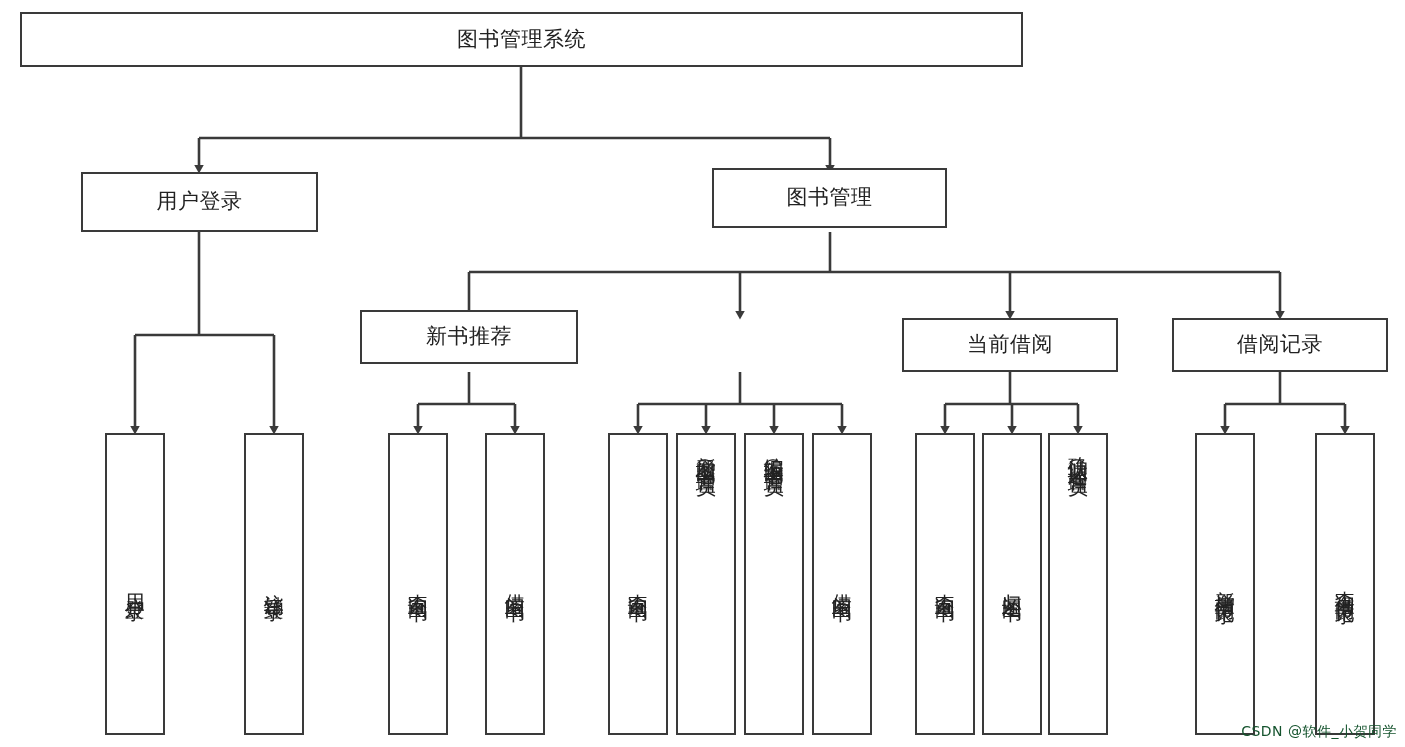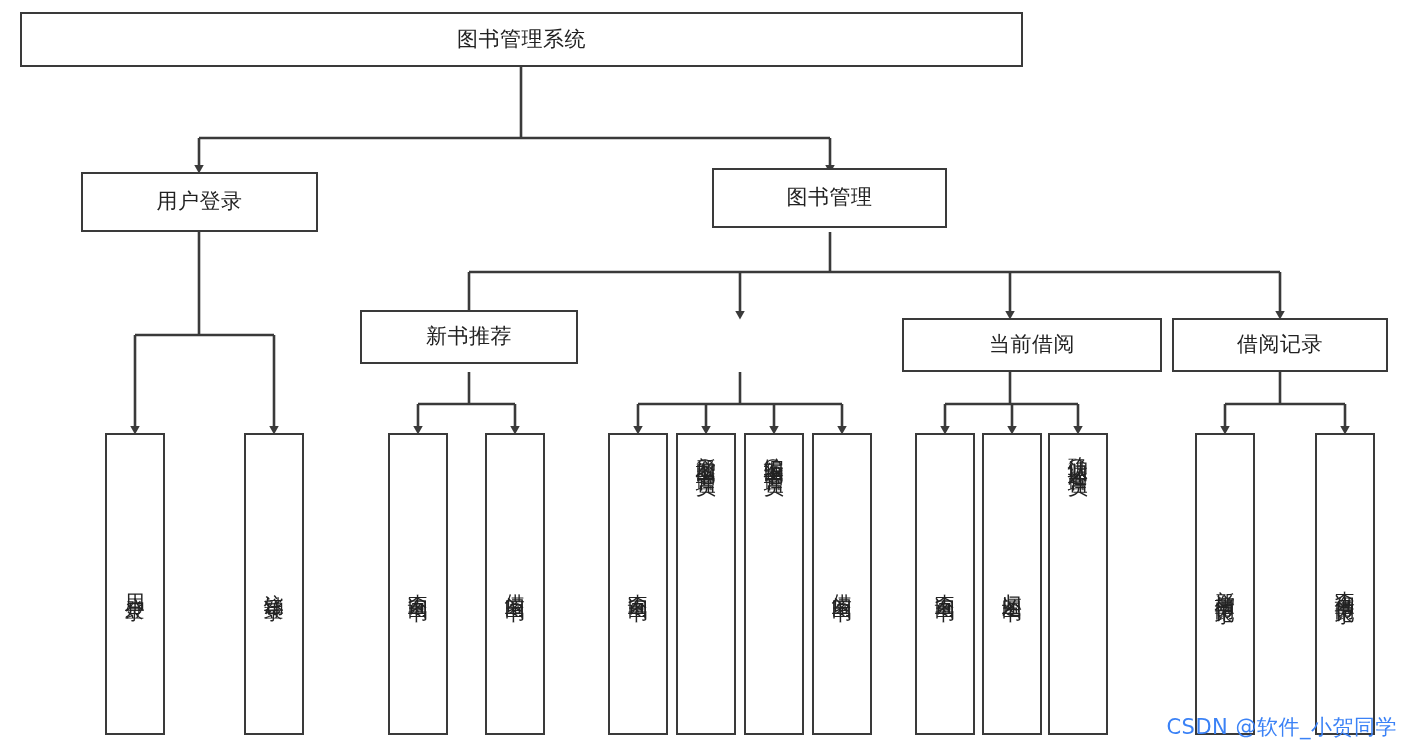--- a/index.html
+++ b/index.html
@@ -67,22 +67,22 @@
   }
   
   .node-v.centered {
     align-items: center;
     padding-top: 0;
   }
   .watermark {
     position: absolute;
     right: 8px;
     bottom: 6px;
-    font-size: 21px;
-    color: #3b82f6;
+    font-size: 14px;
+    color: #14532d;
     white-space: nowrap;
     letter-spacing: 0.5px;
   }
 </style>
 </head>
 <body>
 
 <div id="diagram-root">
 
   <svg id="connector-layer" viewBox="0 0 1405 747" xmlns="http://www.w3.org/2000/svg">
@@ -142,21 +142,21 @@
   <div class="node-box node-h" style="left:81px; top:172px; width:237px; height:60px;">
     <span class="node-label">用户登录</span>
   </div>
   <div class="node-box node-h" style="left:712px; top:168px; width:235px; height:60px;">
     <span class="node-label">图书管理</span>
   </div>
 
   <div class="node-box node-h" style="left:360px; top:310px; width:218px; height:54px;">
     <span class="node-label">新书推荐</span>
   </div>
-  <div class="node-box node-h" style="left:902px; top:318px; width:260px; height:54px;">
+  <div class="node-box node-h" style="left:902px; top:318px; width:216px; height:54px;">
     <span class="node-label">当前借阅</span>
   </div>
   <div class="node-box node-h" style="left:1172px; top:318px; width:216px; height:54px;">
     <span class="node-label">借阅记录</span>
   </div>
 
   <div class="node-box node-v centered" style="left:105px; top:433px; width:60px; height:302px;">
     <span class="node-label">用户登录</span>
   </div>
   <div class="node-box node-v centered" style="left:244px; top:433px; width:60px; height:302px;">

